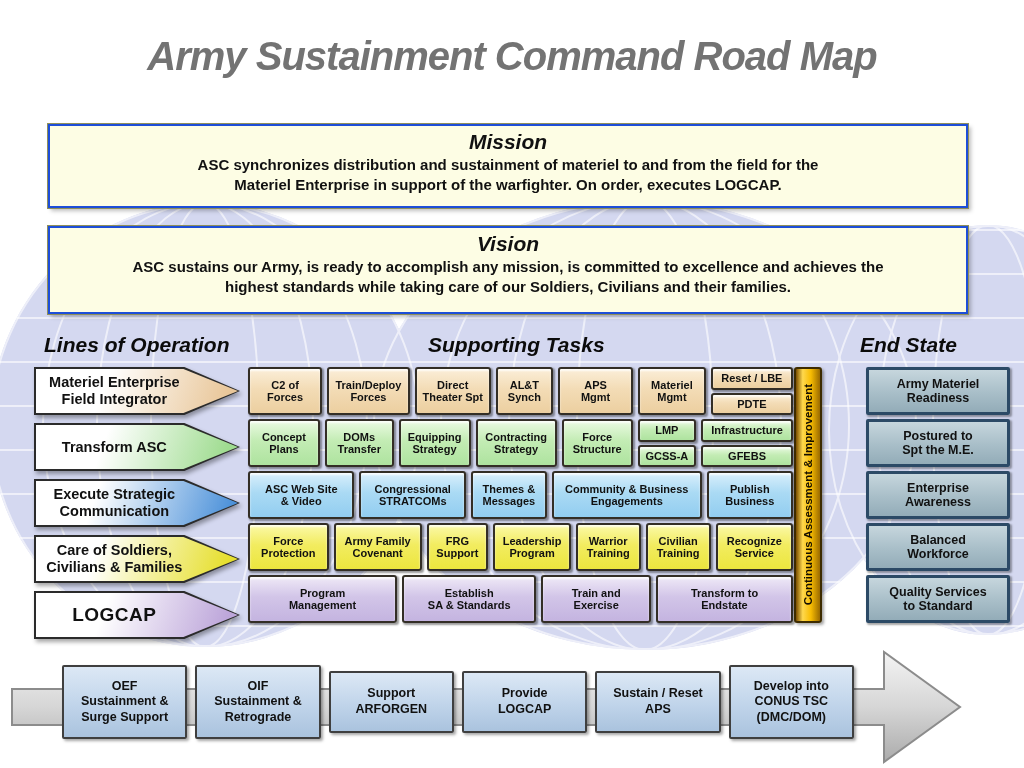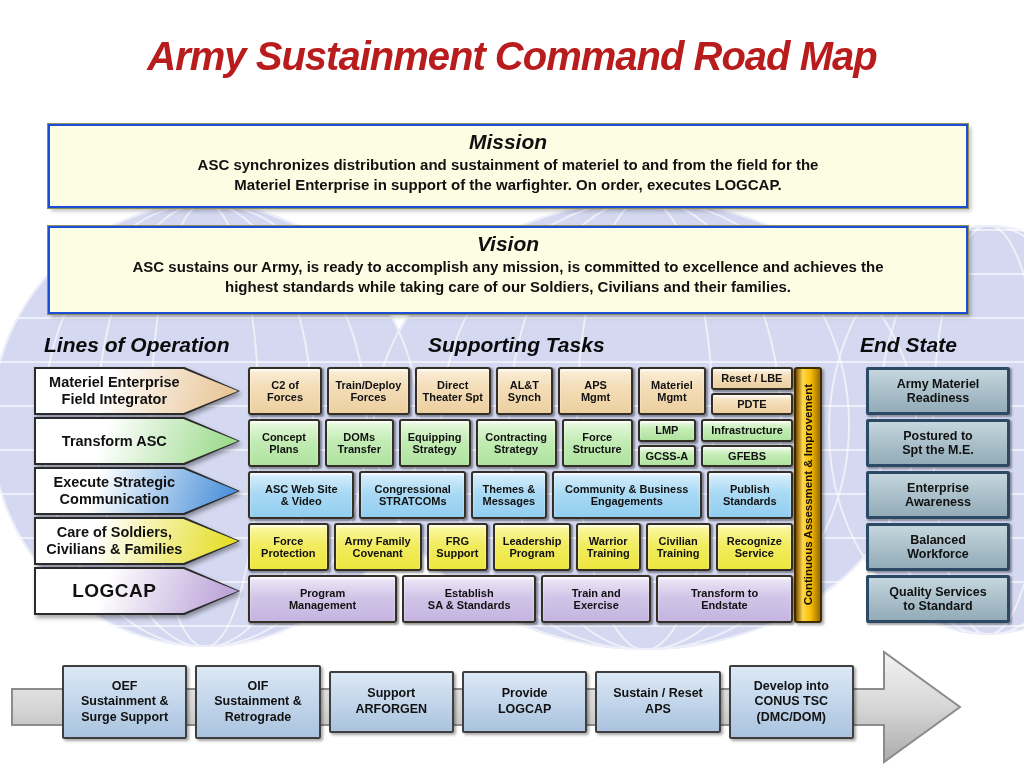--- a/index.html
+++ b/index.html
@@ -10,21 +10,21 @@
   }
   .pre { white-space:pre-line; }
 
   
   .map-svg { position:absolute; left:0; top:0; }
 
   
   .page-title {
     position:absolute; left:0; top:34px; width:100%;
     text-align:center; font-size:40px; font-weight:bold; font-style:italic;
-    letter-spacing:-1px; margin:0; color:#b91c1c;
+    letter-spacing:-1px; margin:0; color:#737373;
   }
 
   
   .banner {
     position:absolute; left:48px; width:920px;
     background:#fdfde4; border:2px solid #1d4ed8;
     box-shadow:0 0 0 1px #8f8f5a, 3px 3px 4px rgba(0,0,0,.25);
     text-align:center; padding-top:4px; box-sizing:border-box;
   }
   .banner-mission { top:124px; height:84px; }
@@ -34,21 +34,21 @@
 
   
   .hdr { position:absolute; font-size:21px; font-weight:bold; font-style:italic; color:#0b0b0b; }
   .hdr-loo { left:44px; top:333px; }
   .hdr-st  { left:428px; top:333px; }
   .hdr-es  { left:860px; top:333px; }
   .hdr-pr  { left:70px; top:668px;margin-top:41px; }
 
   
   .loo-col { position:absolute; left:34px; top:367px; width:206px;
-             display:flex; flex-direction:column; gap:2px; }
+             display:flex; flex-direction:column; gap:8px; }
   .loo-arrow { position:relative; height:48px; filter:drop-shadow(2px 3px 2px rgba(0,0,0,.35)); }
   .loo-shape { position:absolute; inset:0;
     clip-path:polygon(0 0, 73% 0, 100% 50%, 73% 100%, 0 100%); background:#2b2b2b; }
   .loo-fill { position:absolute; inset:2px;
     clip-path:polygon(0 0, 73% 0, 100% 50%, 73% 100%, 0 100%); }
   .loo-label { position:absolute; left:0; top:0; bottom:0; width:78%;
     display:flex; align-items:center; justify-content:center; text-align:center;
     font-size:14.5px; font-weight:bold; line-height:1.15; }
   .g-tan    { background:linear-gradient(110deg,#ffffff 34%,#e9c79a 92%); }
   .g-green  { background:linear-gradient(110deg,#ffffff 34%,#9fdc90 92%); }
@@ -252,21 +252,21 @@
     <div class="trow">
       <div class="cell c-blue pre" style="flex:97">ASC Web Site
 &amp;  Video</div>
       <div class="cell c-blue pre" style="flex:97">Congressional
 STRATCOMs</div>
       <div class="cell c-blue pre" style="flex:68">Themes &amp;
 Messages</div>
       <div class="cell c-blue pre" style="flex:138">Community &amp; Business
 Engagements</div>
       <div class="cell c-blue pre" style="flex:78">Publish
-Standards</div>
+Business</div>
     </div>
 
     <div class="trow">
       <div class="cell c-yellow pre" style="flex:73">Force
 Protection</div>
       <div class="cell c-yellow pre" style="flex:80">Army Family
 Covenant</div>
       <div class="cell c-yellow pre" style="flex:55">FRG
 Support</div>
       <div class="cell c-yellow pre" style="flex:70">Leadership

